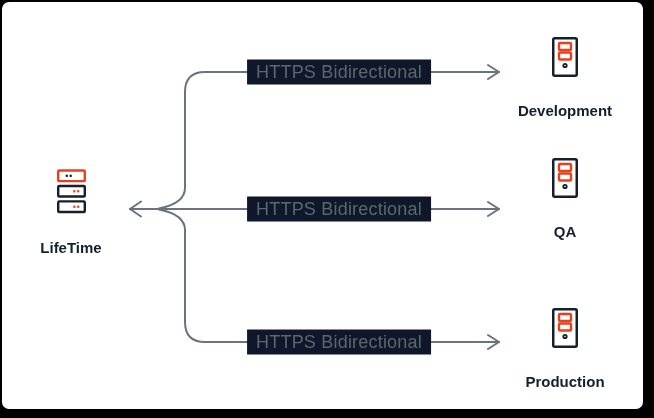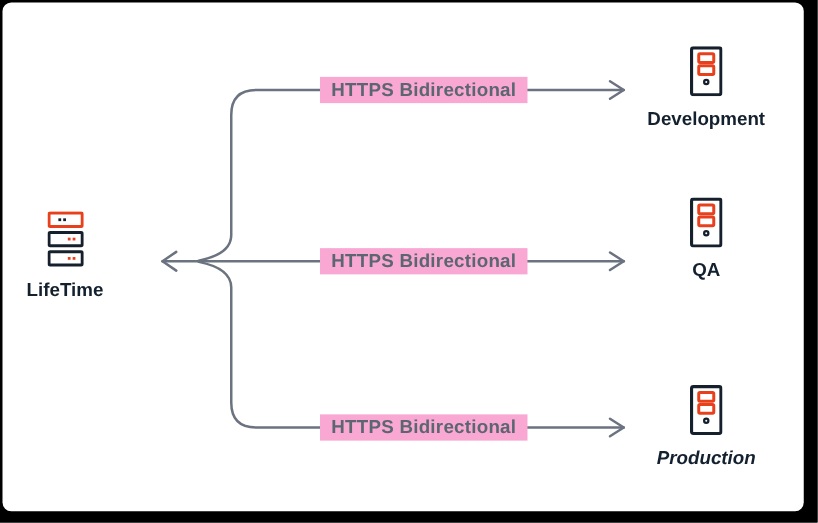--- a/index.html
+++ b/index.html
@@ -25,46 +25,47 @@
     position: absolute;
     left: 0;
     top: 0;
     width: 654px;
     height: 418px;
     pointer-events: none;
   }
   .conn-label {
     position: absolute;
     transform: translate(-50%, -50%);
-    background: #f9a8d4;
+    background: #0f172a;
     padding: 2px 9px;
-    font-size: 15px;
-    font-weight: 700;
+    font-size: 18px;
+    font-weight: 400;
     letter-spacing: 0.2px;
     color: #5c6670;
     white-space: nowrap;
   }
   .node {
     position: absolute;
     display: flex;
     flex-direction: column;
     align-items: center;
+    gap: 16px;
   }
   .node-label {
     margin-top: 5px;
     font-size: 15px;
     font-weight: 600;
     color: #13202e;
     white-space: nowrap;
     text-align: center;
   }
-  .lt-node  { left: 0;  top: 167px; width: 100px; }
+  .lt-node  { left: 19px;  top: 167px; width: 100px; }
   .dev-node { left: 502px; top: 35px;  width: 122px; }
   .qa-node  { left: 502px; top: 156px; width: 122px; }
-  .prod-node{ left: 502px; top: 306px; width: 122px; font-style: italic; }
+  .prod-node{ left: 502px; top: 306px; width: 122px; }
   .lbl-top { left: 337px; top: 70px; }
   .lbl-mid { left: 337px; top: 207px; }
   .lbl-bot { left: 337px; top: 340px; }
 </style>
 </head>
 <body>
 
 <div class="canvas">
 
   <svg class="connector-svg" viewBox="0 0 654 418" fill="none" stroke="#6B7280" stroke-width="2" stroke-linecap="round" stroke-linejoin="round">

